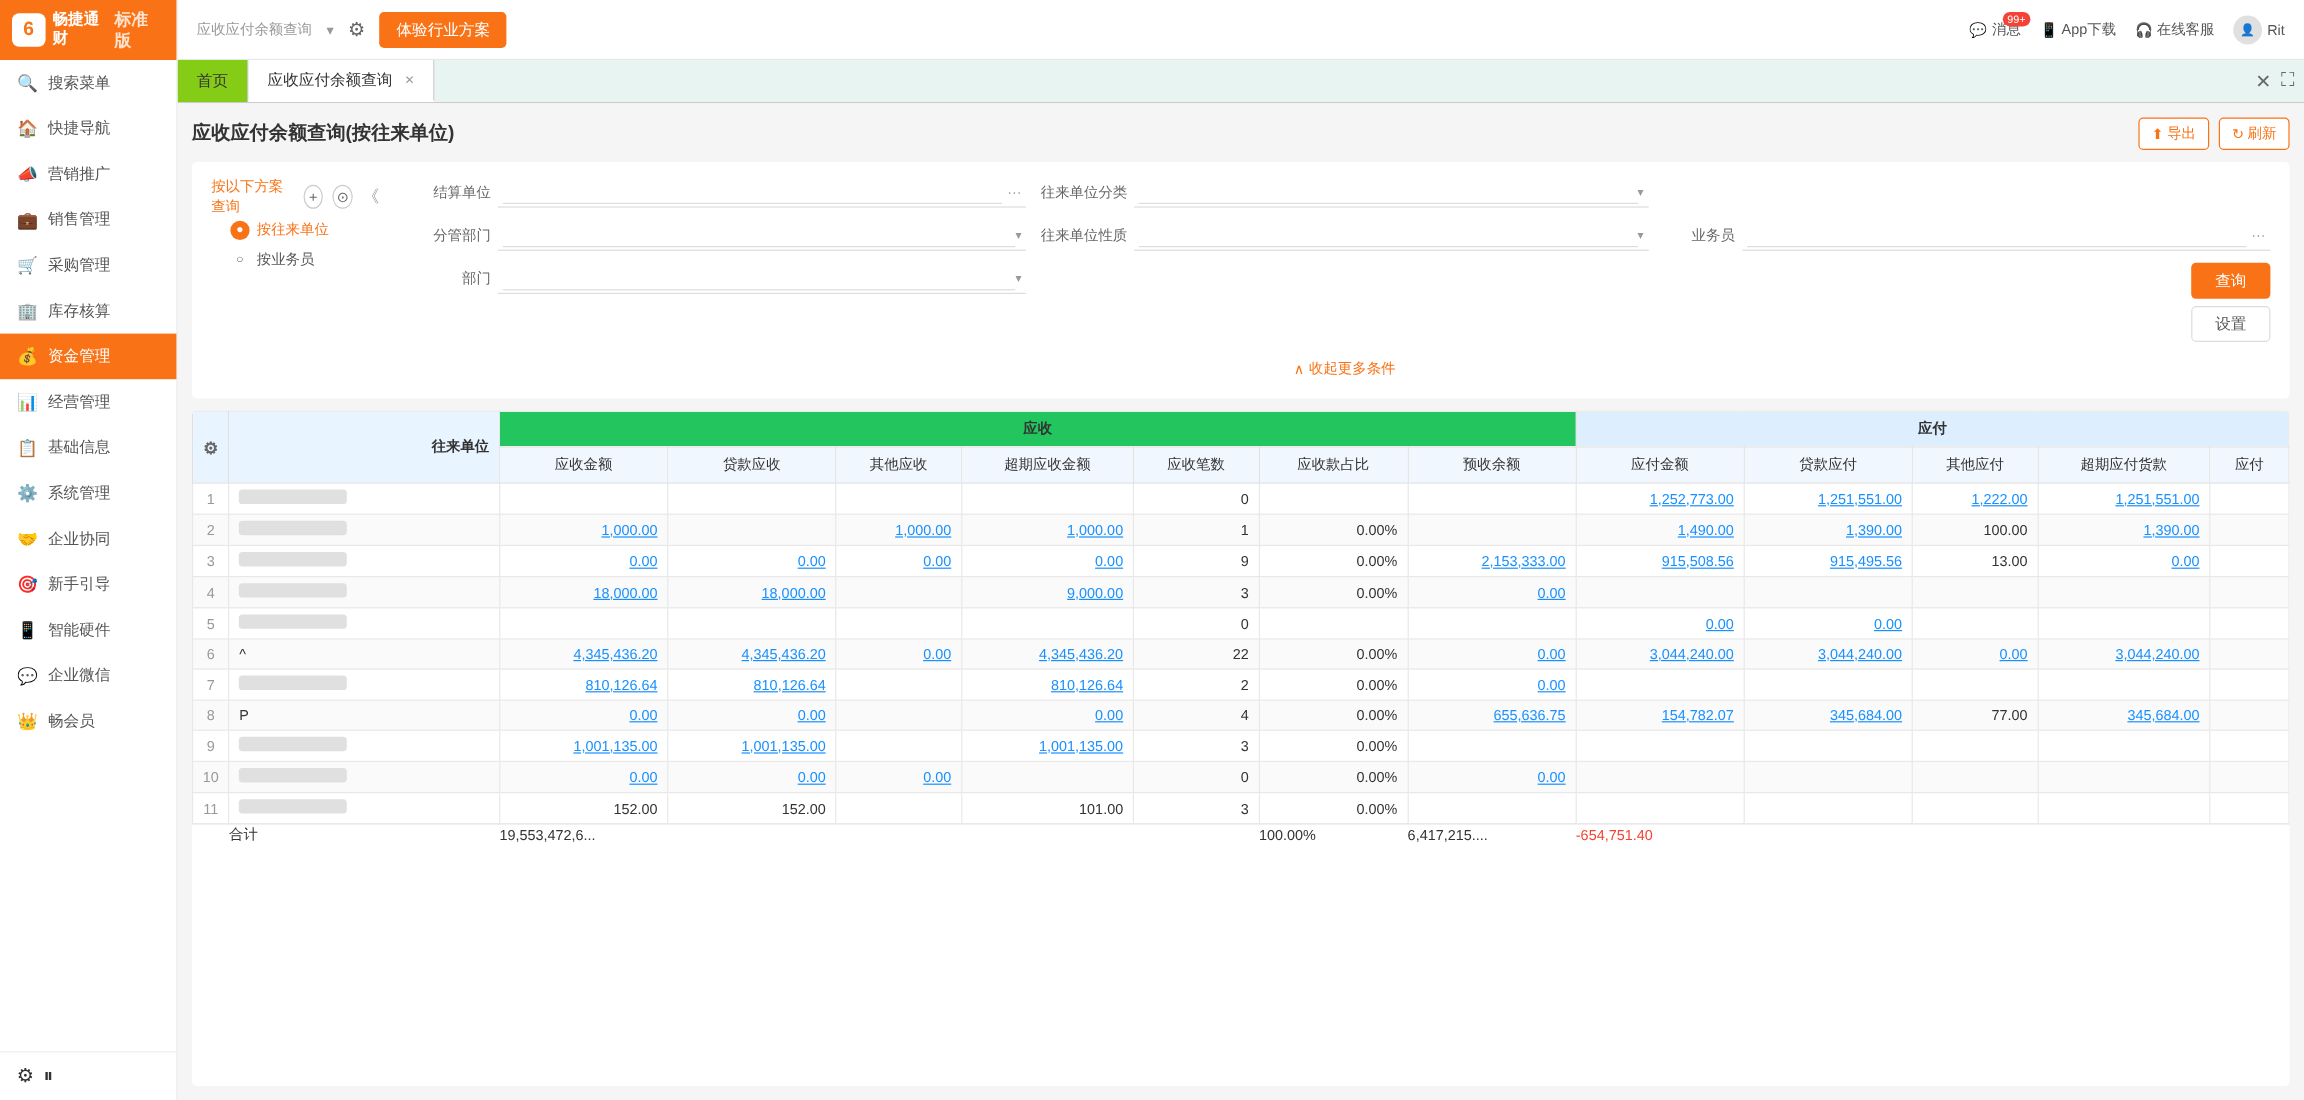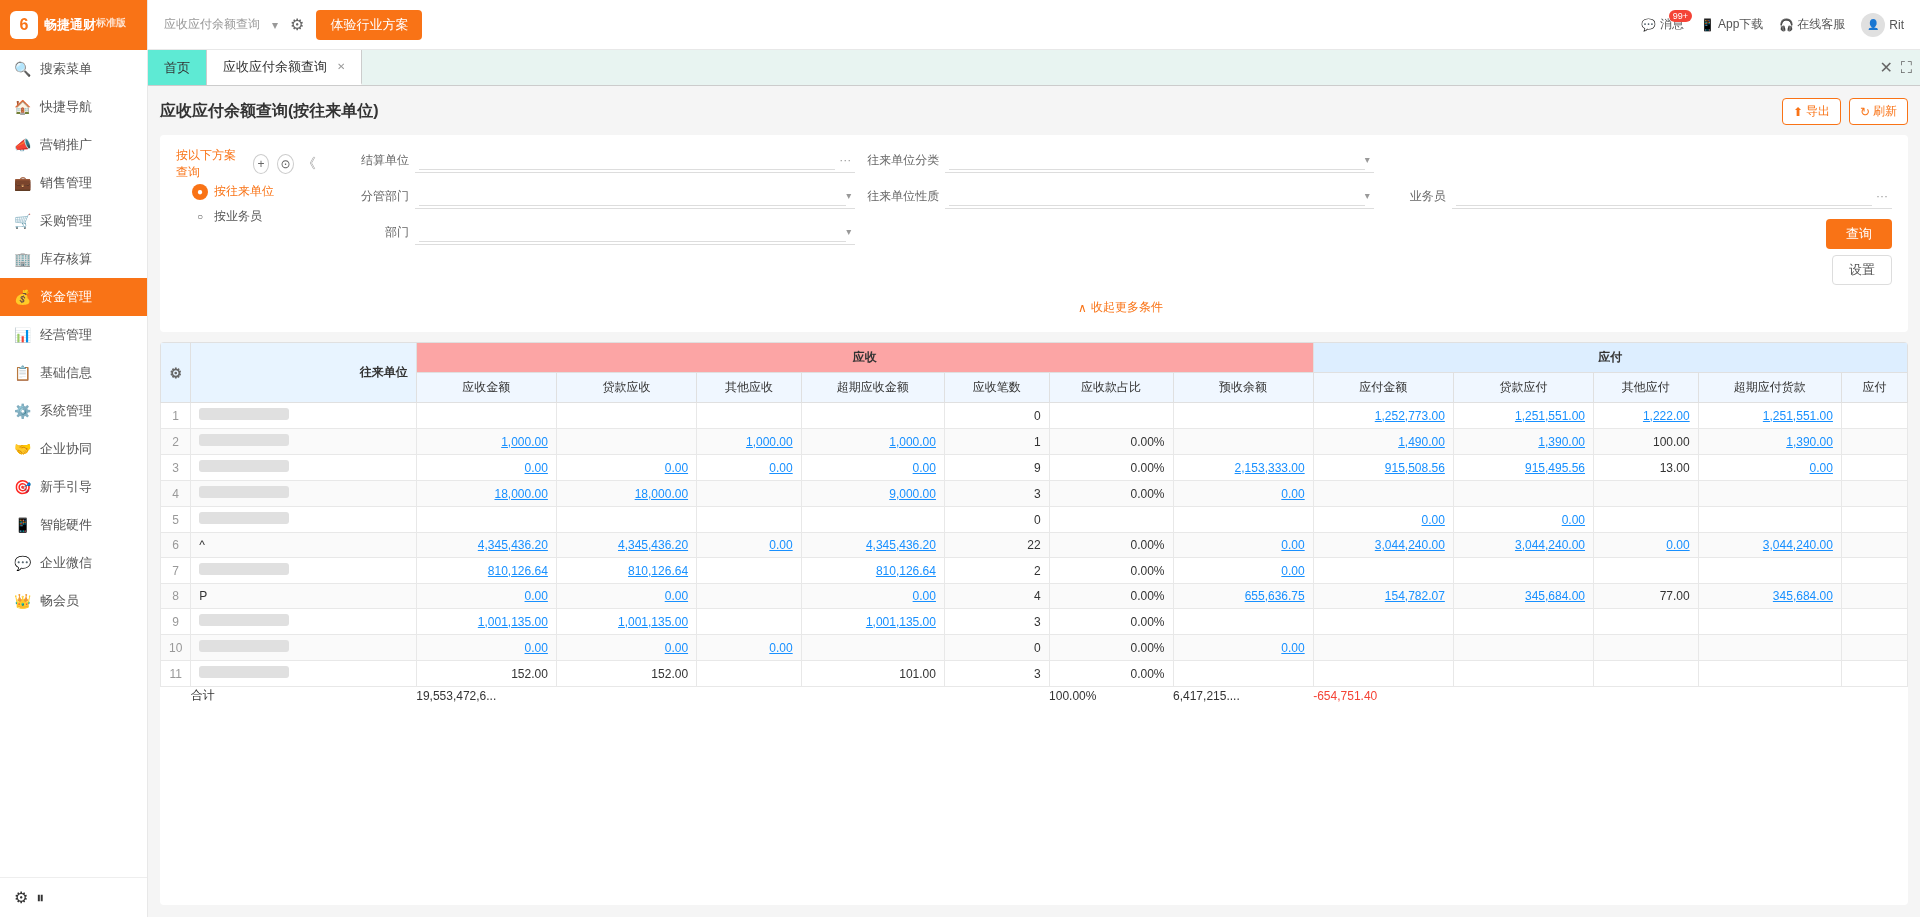--- a/index.html
+++ b/index.html
@@ -5,42 +5,42 @@
     * { box-sizing: border-box; margin: 0; padding: 0; }
     body { font-family: 'Microsoft YaHei', Arial, sans-serif; font-size: 12px; background: #f0f2f5; color: #333; display: flex; height: 917px; overflow: hidden; }
 
     
     .sidebar { width: 148px; background: #fff; display: flex; flex-direction: column; border-right: 1px solid #e8e8e8; flex-shrink: 0; }
     .sidebar-logo { background: #f97316; height: 50px; display: flex; align-items: center; padding: 0 10px; color: white; font-size: 14px; font-weight: bold; gap: 6px; }
     .sidebar-logo-icon { width: 28px; height: 28px; background: white; border-radius: 6px; display: flex; align-items: center; justify-content: center; }
     .sidebar-logo-icon span { color: #f97316; font-size: 16px; font-weight: bold; }
     .sidebar-logo-text { display: flex; flex-direction: row; line-height: 1.2; }
     .sidebar-logo-text .main { font-size: 13px; }
-    .sidebar-logo-text .sub { font-size: 10px; opacity: 0.8; }
+    .sidebar-logo-text .sub { font-size: 14px; opacity: 0.8; }
 
     .sidebar-item { display: flex; align-items: center; padding: 10px 14px; cursor: pointer; gap: 8px; color: #555; font-size: 13px; }
     .sidebar-item.active { background: #f97316; color: white; }
     .sidebar-item .si-icon { width: 18px; height: 18px; display: flex; align-items: center; justify-content: center; font-size: 14px; }
 
     .sidebar-bottom { margin-top: auto; display: flex; align-items: center; padding: 10px 14px; border-top: 1px solid #eee; gap: 8px; }
 
     
     .main-area { flex: 1; display: flex; flex-direction: column; overflow: hidden; }
 
     
     .topbar { height: 50px; background: white; display: flex; align-items: center; padding: 0 16px; border-bottom: 1px solid #e8e8e8; gap: 12px; flex-shrink: 0; }
     .topbar-btn { background: #f97316; color: white; border: none; padding: 6px 14px; border-radius: 4px; cursor: pointer; font-size: 13px; }
     .topbar-right { display: flex; align-items: center; gap: 16px; color: #555; font-size: 12px; }
     .topbar-msg { display: flex; align-items: center; gap: 4px; cursor: pointer; position: relative; }
     .badge { background: #f44336; color: white; border-radius: 10px; font-size: 9px; padding: 1px 4px; position: absolute; top: -6px; right: -8px; }
 
     
     .tabbar { height: 36px; background: #e8f4f1; display: flex; align-items: stretch; flex-shrink: 0; border-bottom: 1px solid #ccc; }
     .tab { padding: 0 16px; display: flex; align-items: center; cursor: pointer; font-size: 13px; color: #555; gap: 6px; border-right: 1px solid #ccc; }
-    .tab.home { background: #5eead4; color: #333; }
+    .tab.home { background: #84cc16; color: #333; }
     .tab.active { background: white; color: #333; border-bottom: 2px solid white; }
     .tab .close { color: #999; font-size: 10px; margin-left: 4px; }
     .tabbar-controls { margin-left: auto; display: flex; align-items: center; padding: 0 8px; gap: 8px; color: #666; cursor: pointer; font-size: 16px; }
 
     
     .content { flex: 1; display: flex; flex-direction: column; overflow: hidden; background: #f5f5f5; padding: 12px; gap: 10px; }
 
     
     .page-header { display: flex; align-items: center; justify-content: space-between; }
     .page-title { font-size: 16px; font-weight: bold; color: #333; }
@@ -297,21 +297,21 @@
 
           <div style="display:flex;align-items:flex-start;gap:12px;">
             <div class="filter-field" style="width:calc(33.33% - 8px);">
               <label>部门</label>
               <div class="filter-select-wrap">
                 <input class="filter-input" type="text" value="" style="">
                 <span class="chevron-down">▾</span>
               </div>
             </div>
             <div style="flex:1;"></div>
-            <div style="display:flex;flex-direction:column;gap:6px;align-items:flex-end;margin-left:auto;">
+            <div style="display:flex;flex-direction:column;gap:6px;margin-left:auto;">
               <button class="btn-query">查询</button>
               <button class="btn-settings">设置</button>
             </div>
           </div>
 
           <div class="collapse-btn">
             <span>∧</span>
             <span>收起更多条件</span>
           </div>
         </div>
@@ -320,21 +320,21 @@
 
     <div class="table-wrap">
       <div class="table-scroll">
         <table>
           <thead>
             <tr>
               <th rowspan="2" style="width:30px;">
                 <span class="table-gear">⚙</span>
               </th>
               <th rowspan="2" style="min-width:140px;text-align:right;">往来单位</th>
-              <th colspan="7" style="background:#fca5a5;">应收</th>
+              <th colspan="7" style="background:#22c55e;">应收</th>
               <th colspan="5" style="background:#ddeeff;">应付</th>
             </tr>
             <tr>
               <th>应收金额</th>
               <th>贷款应收</th>
               <th>其他应收</th>
               <th>超期应收金额</th>
               <th>应收笔数</th>
               <th>应收款占比</th>
               <th>预收余额</th>

